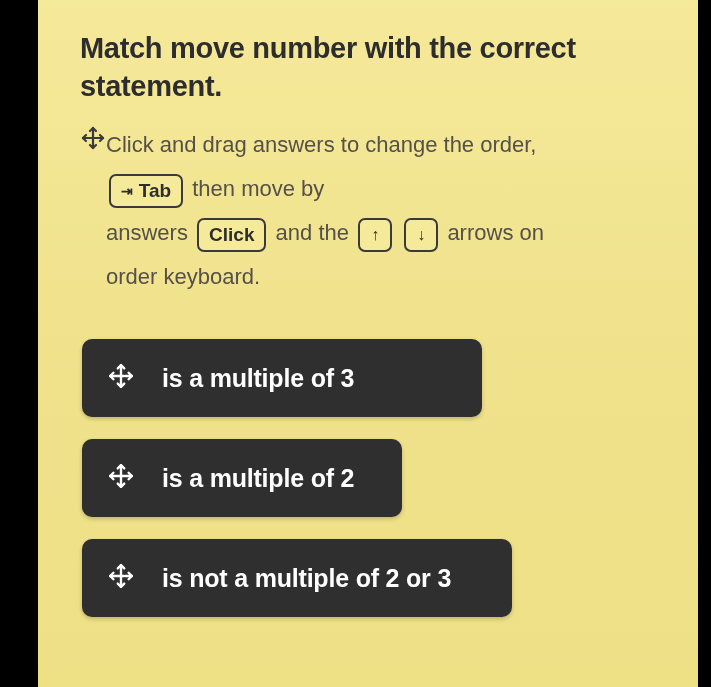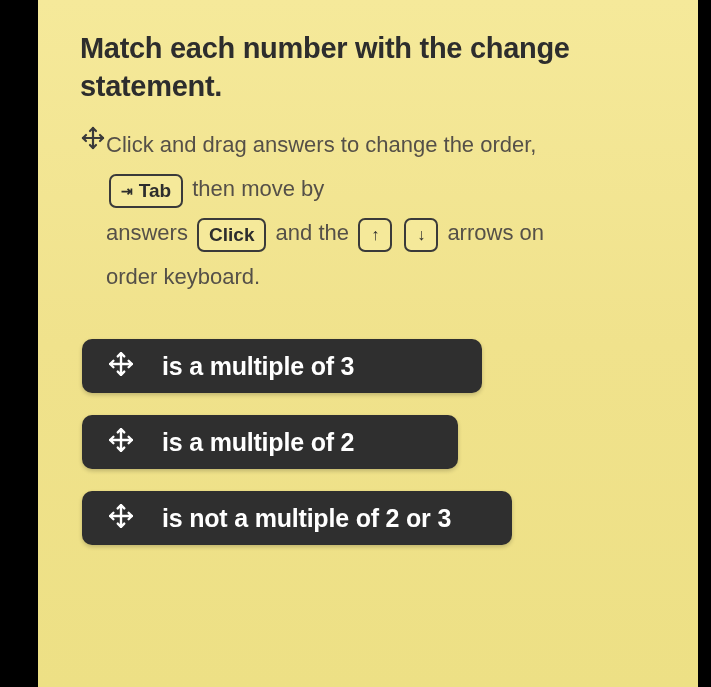--- a/index.html
+++ b/index.html
@@ -82,45 +82,45 @@
     }
     .answers {
       display: flex;
       flex-direction: column;
       gap: 22px;
       padding-left: 2px;
     }
     .answer {
       background: #2f2f2f;
       border-radius: 10px;
-      padding: 12px 26px;
+      padding: 24px 26px;
       display: flex;
       align-items: center;
       gap: 28px;
       cursor: grab;
       box-shadow: 0 2px 4px rgba(0,0,0,0.2);
     }
     .answer:nth-child(1) { width: 400px; }
-    .answer:nth-child(2) { width: 376px; }
+    .answer:nth-child(2) { width: 320px; }
     .answer:nth-child(3) { width: 430px; }
     .answer-text {
       color: #ffffff;
       font-size: 25px;
       font-weight: 700;
       letter-spacing: -0.2px;
     }
     .move-icon {
       flex-shrink: 0;
     }
   </style>
 </head>
 <body>
 
 <div class="panel">
-  <h2 class="question-title">Match each number with the change statement.</h2>
+  <h2 class="question-title">Match move number with the correct statement.</h2>
 
   <div class="instructions">
     <span class="drag-icon-wrap">
       <svg width="24" height="24" viewBox="0 0 24 24" fill="none" stroke="#3a3a3a" stroke-width="2.2" stroke-linecap="round" stroke-linejoin="round">
         <polyline points="12,2 9,5"></polyline>
         <polyline points="12,2 15,5"></polyline>
         <line x1="12" y1="2" x2="12" y2="22"></line>
         <polyline points="12,22 9,19"></polyline>
         <polyline points="12,22 15,19"></polyline>
         <line x1="2" y1="12" x2="22" y2="12"></line>

